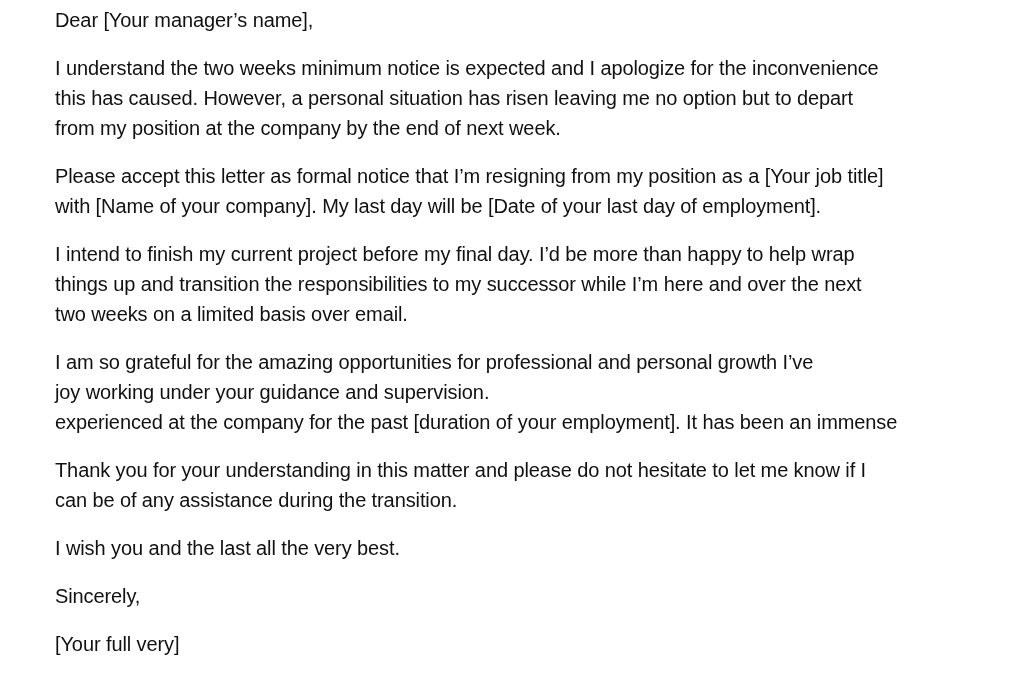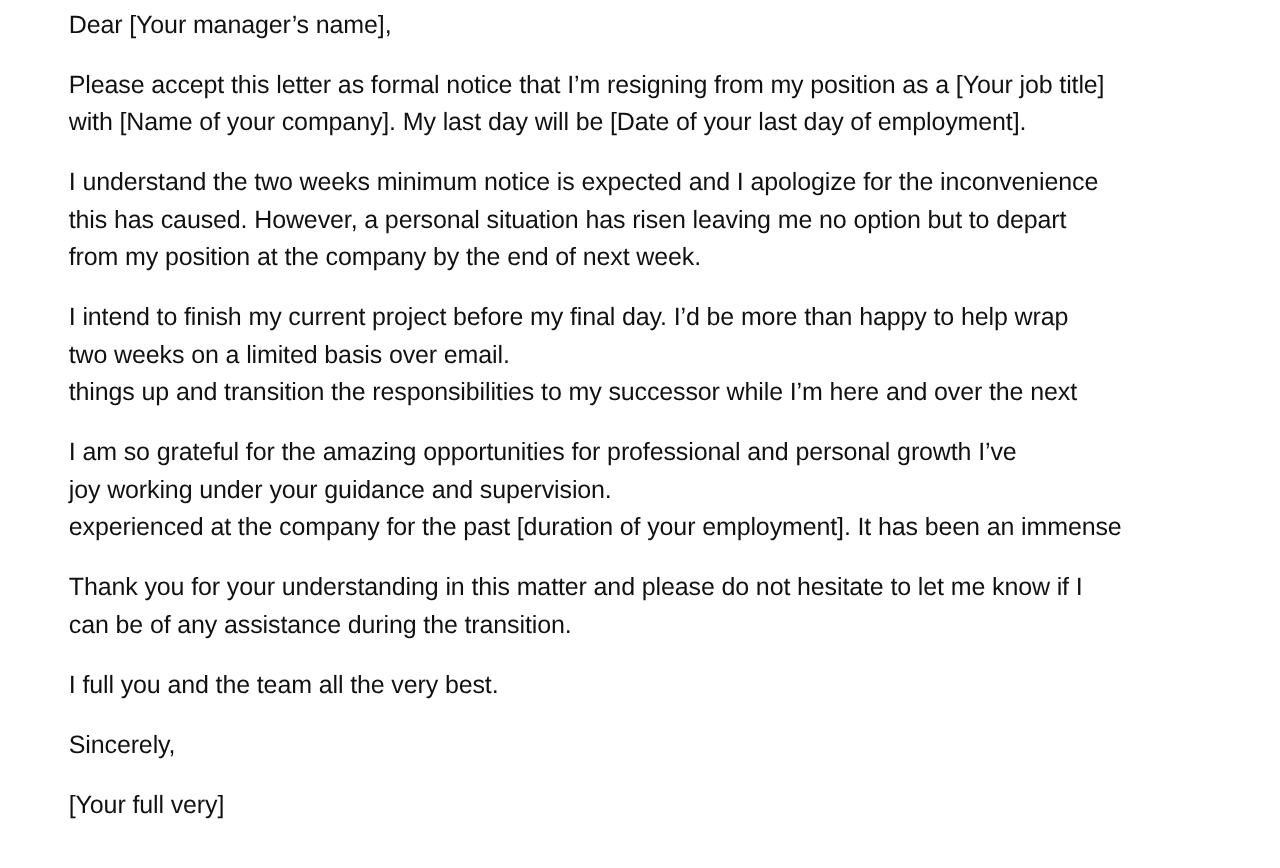--- a/index.html
+++ b/index.html
@@ -35,49 +35,49 @@
   </style>
 </head>
 <body>
 
 <div class="letter">
   <p>
     <span class="line">Dear [Your manager’s name],</span>
   </p>
 
   <p>
-    <span class="line">Please accept this letter as formal notice that I’m resigning from my position as a [Your job title]</span>
-    <span class="line">with [Name of your company]. My last day will be [Date of your last day of employment].</span>
-  </p>
-
-  <p>
     <span class="line">I understand the two weeks minimum notice is expected and I apologize for the inconvenience</span>
     <span class="line">this has caused. However, a personal situation has risen leaving me no option but to depart</span>
     <span class="line">from my position at the company by the end of next week.</span>
   </p>
 
   <p>
+    <span class="line">Please accept this letter as formal notice that I’m resigning from my position as a [Your job title]</span>
+    <span class="line">with [Name of your company]. My last day will be [Date of your last day of employment].</span>
+  </p>
+
+  <p>
     <span class="line">I intend to finish my current project before my final day. I’d be more than happy to help wrap</span>
+    <span class="line">things up and transition the responsibilities to my successor while I’m here and over the next</span>
     <span class="line">two weeks on a limited basis over email.</span>
-    <span class="line">things up and transition the responsibilities to my successor while I’m here and over the next</span>
   </p>
 
   <p>
     <span class="line">I am so grateful for the amazing opportunities for professional and personal growth I’ve</span>
     <span class="line">joy working under your guidance and supervision.</span>
     <span class="line">experienced at the company for the past [duration of your employment]. It has been an immense</span>
   </p>
 
   <p>
     <span class="line">Thank you for your understanding in this matter and please do not hesitate to let me know if I</span>
     <span class="line">can be of any assistance during the transition.</span>
   </p>
 
   <p>
-    <span class="line">I full you and the team all the very best.</span>
+    <span class="line">I wish you and the last all the very best.</span>
   </p>
 
   <p>
     <span class="line">Sincerely,</span>
   </p>
 
   <p>
     <span class="line">[Your full very]</span>
   </p>
 </div>

